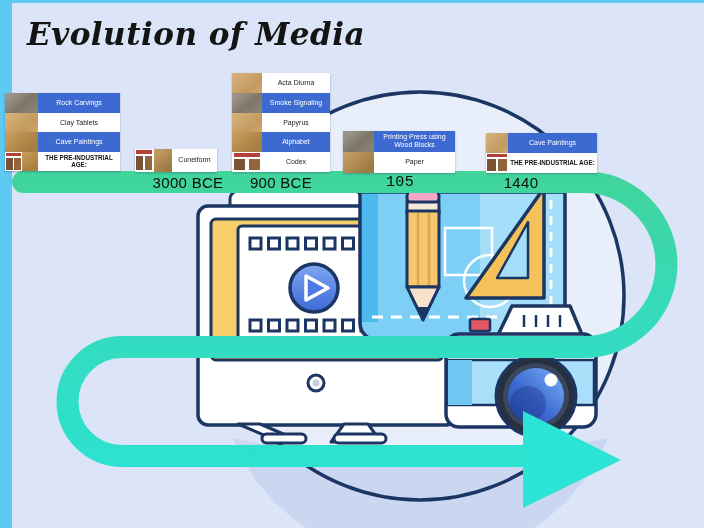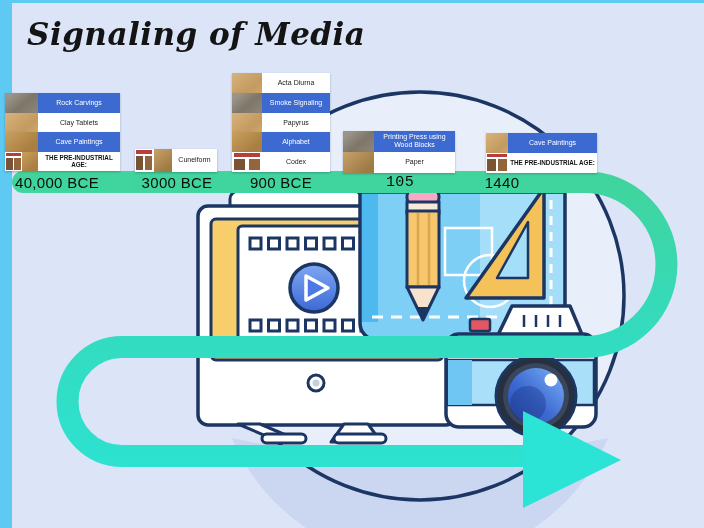--- a/index.html
+++ b/index.html
@@ -173,29 +173,28 @@
         </div>
         <div class="tl-label blue">Cave Paintings</div>
       </div>
       <div class="tl-row" style="left: 5px; top: 151.9px; width: 115px; height: 19.6px;">
         <div class="tl-thumbs" style="width: 33px;">
           <div class="thumb t-slide"></div>
           <div class="thumb t-cave"></div>
         </div>
         <div class="tl-label white-caps">THE PRE-INDUSTRIAL AGE:</div>
       </div>
-      <div class="tl-date" style="left: 2px;">40,000 BCE</div>
       <div class="tl-row" style="left: 135px; top: 148.5px; width: 82px; height: 23px;">
         <div class="tl-thumbs" style="width: 37px;">
           <div class="thumb t-slide"></div>
           <div class="thumb t-bark"></div>
         </div>
         <div class="tl-label white">Cuneiform</div>
       </div>
-      <div class="tl-date" style="left: 122px;">3000 BCE</div>
+      <div class="tl-date" style="left: 133px;">3000 BCE</div>
       <div class="tl-row" style="left: 232px; top: 73px; width: 98px; height: 19.8px;">
         <div class="tl-thumbs" style="width: 30px;">
           <div class="thumb t-parchment"></div>
         </div>
         <div class="tl-label white">Acta Diurna</div>
       </div>
       <div class="tl-row" style="left: 232px; top: 92.8px; width: 98px; height: 19.8px;">
         <div class="tl-thumbs" style="width: 30px;">
           <div class="thumb t-stone"></div>
         </div>
@@ -238,17 +237,17 @@
           <div class="thumb t-parchment"></div>
         </div>
         <div class="tl-label blue">Cave Paintings</div>
       </div>
       <div class="tl-row" style="left: 486px; top: 153px; width: 111px; height: 20px;">
         <div class="tl-thumbs" style="width: 22px;">
           <div class="thumb t-slide"></div>
         </div>
         <div class="tl-label white-caps">THE PRE-INDUSTRIAL AGE:</div>
       </div>
-      <div class="tl-date" style="left: 447px;">1440</div>
+      <div class="tl-date" style="left: 466px;">1440</div>
     </div>
 
-  <div class="title">Signaling of Media</div>
+  <div class="title">Evolution of Media</div>
 </div>
 
 </body></html>

